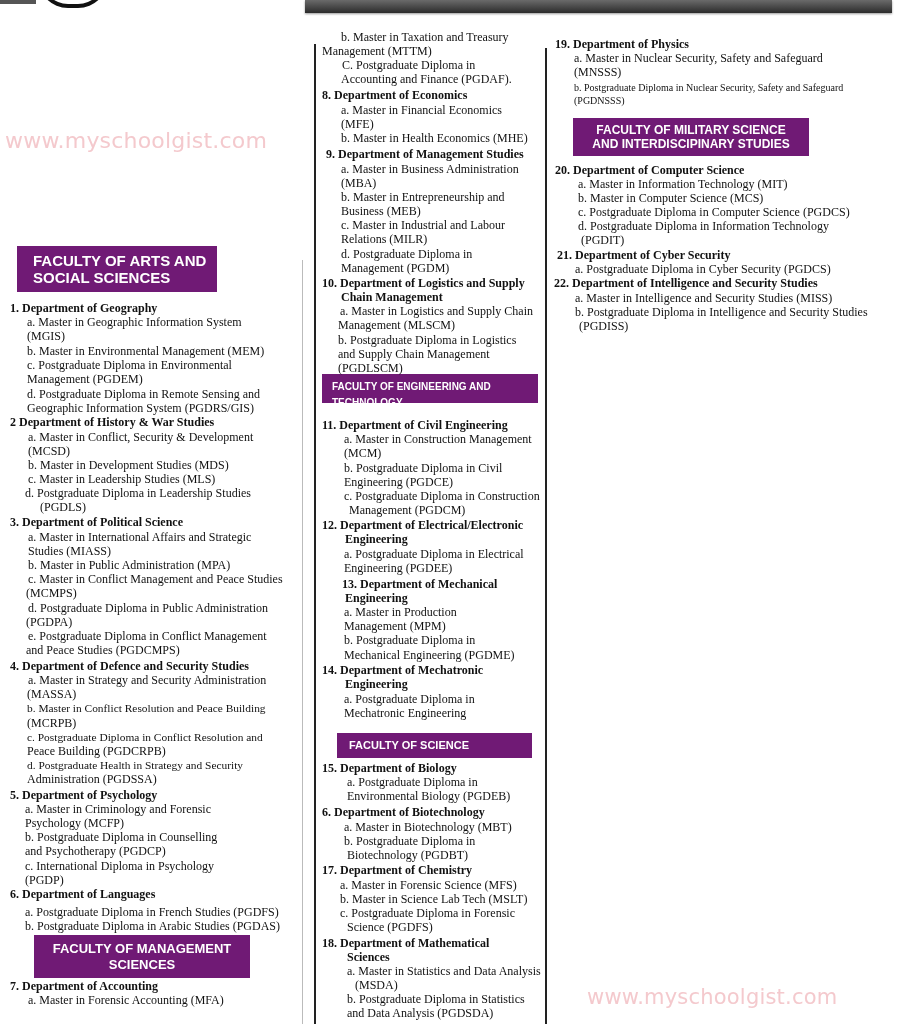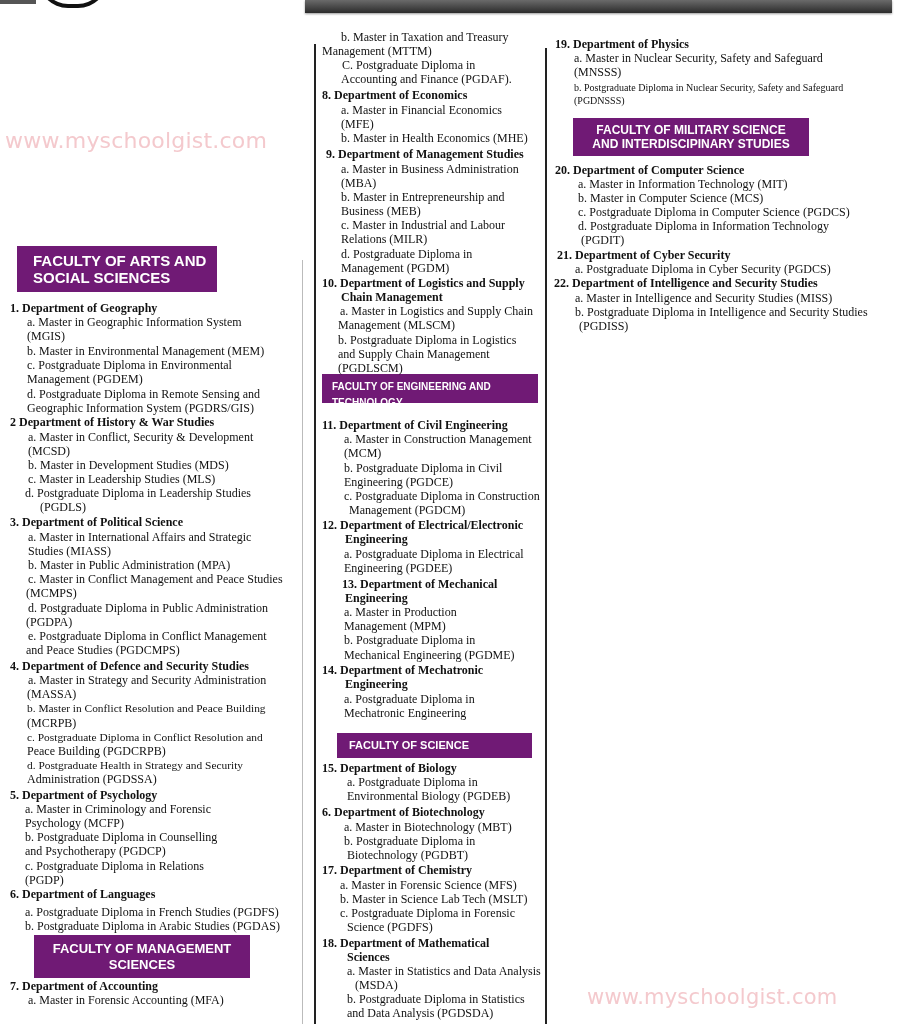--- a/index.html
+++ b/index.html
@@ -81,21 +81,21 @@
 <div class="line" style="left:27px;top:716px;">(MCRPB)</div>
 <div class="line" style="left:27px;top:730px;font-size:11.4px;">c.  Postgraduate  Diploma  in  Conflict  Resolution  and</div>
 <div class="line" style="left:27px;top:744px;">Peace Building (PGDCRPB)</div>
 <div class="line" style="left:27px;top:758px;font-size:11.4px;">d.  Postgraduate  Health  in  Strategy  and  Security</div>
 <div class="line" style="left:27px;top:772px;">Administration (PGDSSA)</div>
 <div class="line bold" style="left:10px;top:788px;">5. Department of Psychology</div>
 <div class="line" style="left:25px;top:802px;">a. Master in Criminology and Forensic</div>
 <div class="line" style="left:25px;top:816px;">Psychology (MCFP)</div>
 <div class="line" style="left:25px;top:830px;">b. Postgraduate Diploma in Counselling</div>
 <div class="line" style="left:25px;top:844px;">and Psychotherapy (PGDCP)</div>
-<div class="line" style="left:25px;top:859px;">c. Postgraduate Diploma in Relations</div>
+<div class="line" style="left:25px;top:859px;">c. International Diploma in Psychology</div>
 <div class="line" style="left:25px;top:873px;">(PGDP)</div>
 <div class="line bold" style="left:10px;top:887px;">6. Department of Languages</div>
 <div class="line" style="left:25px;top:905px;">a. Postgraduate Diploma in French Studies (PGDFS)</div>
 <div class="line" style="left:25px;top:919px;">b. Postgraduate Diploma in Arabic  Studies (PGDAS)</div>
 <div class="line bold" style="left:10px;top:979px;">7.  Department of Accounting</div>
 <div class="line" style="left:28px;top:993px;">a. Master in Forensic Accounting (MFA)</div>
 
 <div class="line" style="left:341px;top:30px;">b. Master in Taxation and Treasury</div>
 <div class="line" style="left:322px;top:44px;">Management (MTTM)</div>
 <div class="line" style="left:342px;top:58px;">C.   Postgraduate Diploma in</div>

